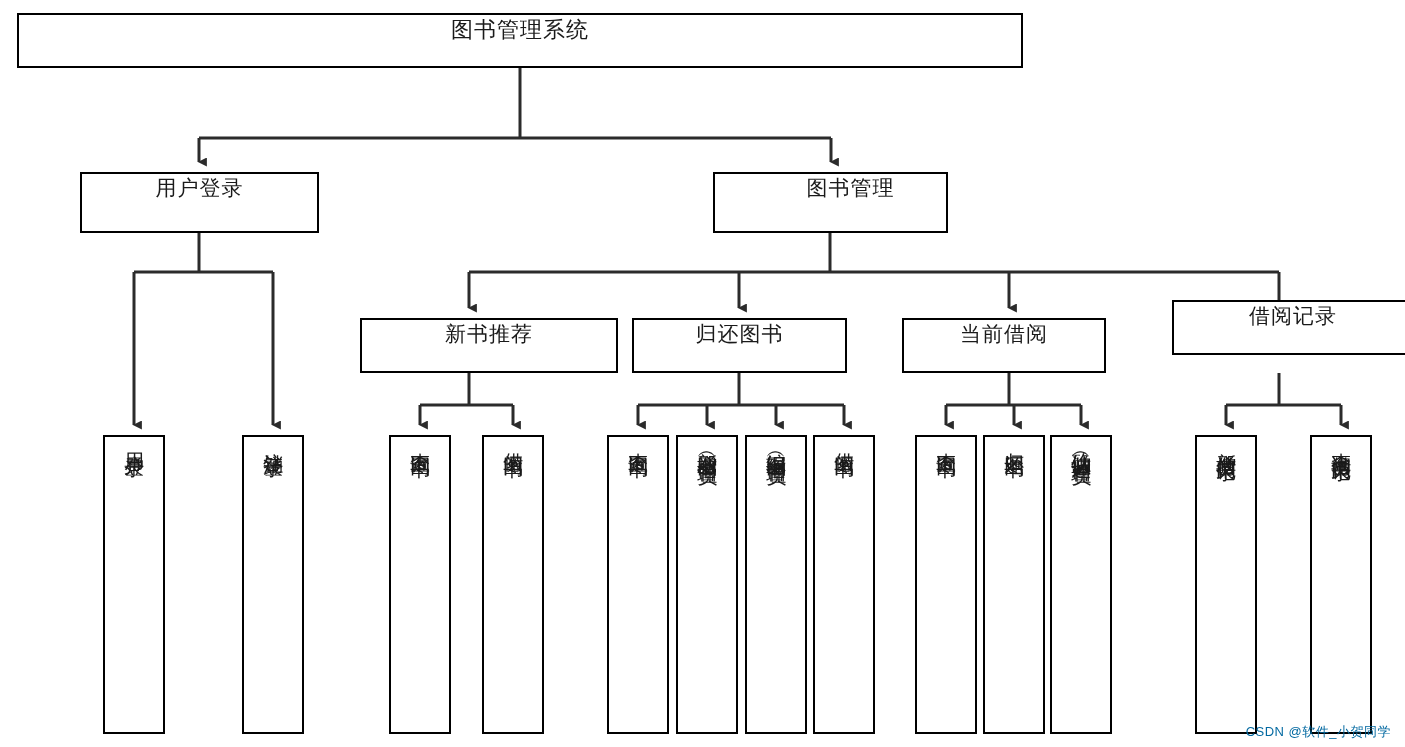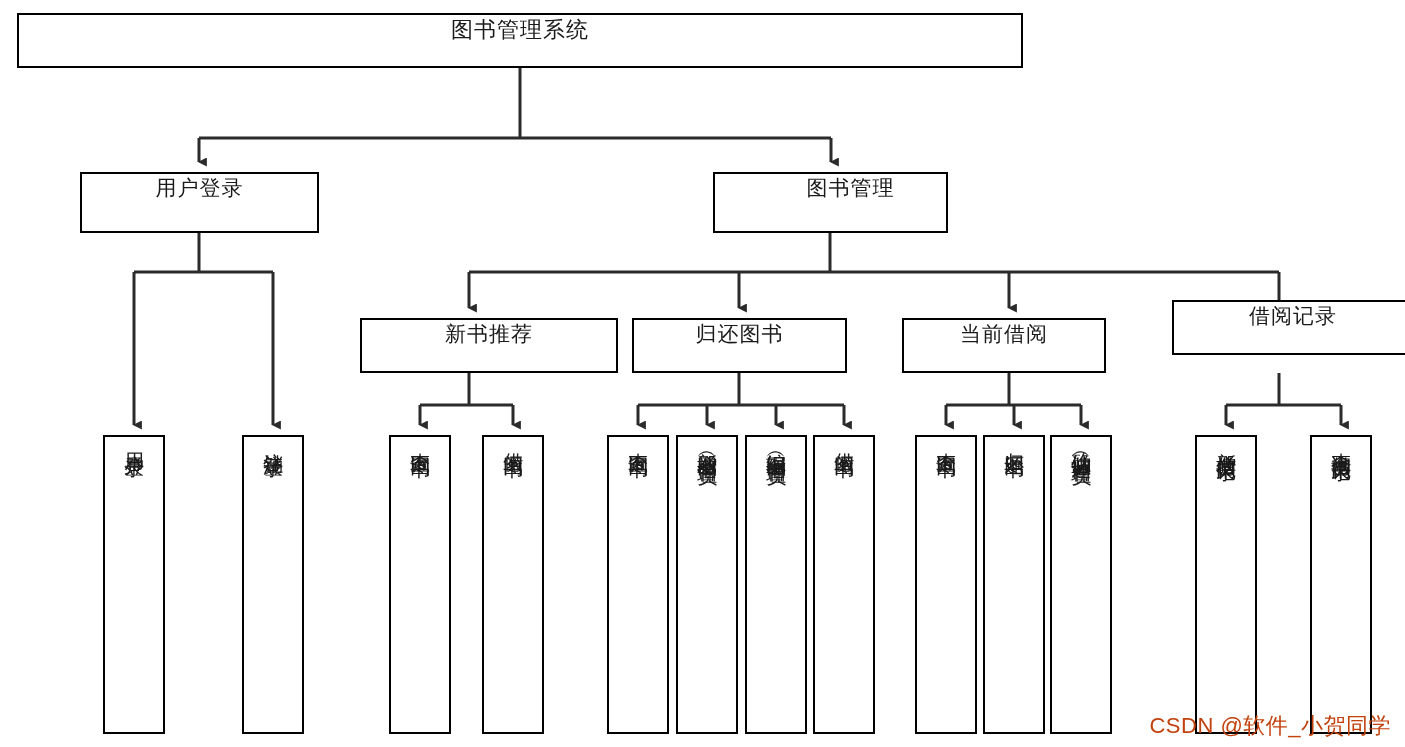--- a/index.html
+++ b/index.html
@@ -50,22 +50,22 @@
     text-align: center;
     white-space: nowrap;
   }
   .node.root {
     font-size: 22px;
   }
   .watermark {
     position: absolute;
     right: 14px;
     bottom: 6px;
-    font-size: 22px;
-    color: #c2410c;
+    font-size: 13px;
+    color: #0369a1;
     letter-spacing: 0.5px;
     z-index: 5;
     white-space: nowrap;
   }
 </style>
 </head>
 <body>
 
 <div id="canvas">
 

